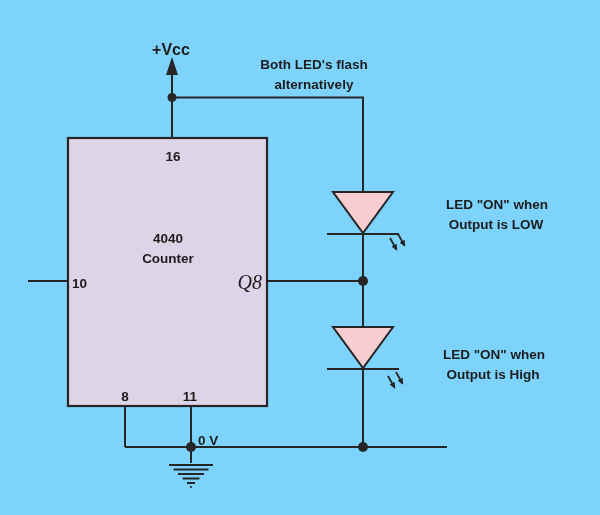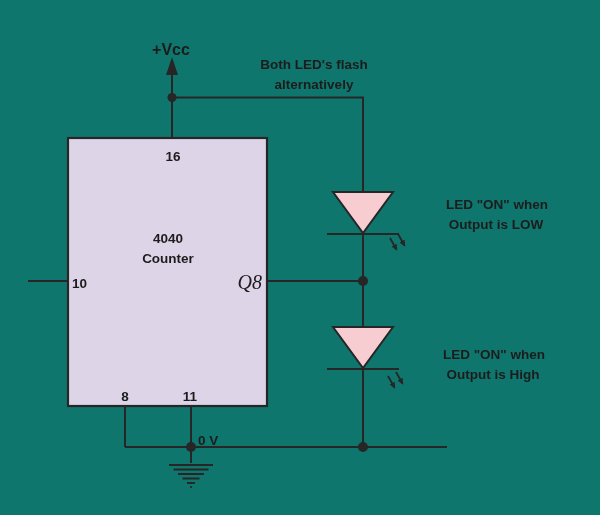--- a/index.html
+++ b/index.html
@@ -8,21 +8,21 @@
     background: #ffffff;
     width: 600px;
     height: 515px;
     overflow: hidden;
     font-family: "Liberation Sans", sans-serif;
   }
   .stage {
     position: relative;
     width: 600px;
     height: 515px;
-    background: #0f766e;
+    background: #7dd3fc;
   }
   svg { display: block; }
   .lbl {
     font: 700 13.5px "Liberation Sans", sans-serif;
     fill: #1c1c1c;
     stroke: none;
   }
   .lbl-vcc { font-size: 16px; }
   .lbl-q8 {
     font: italic 400 20px "Liberation Serif", serif;

